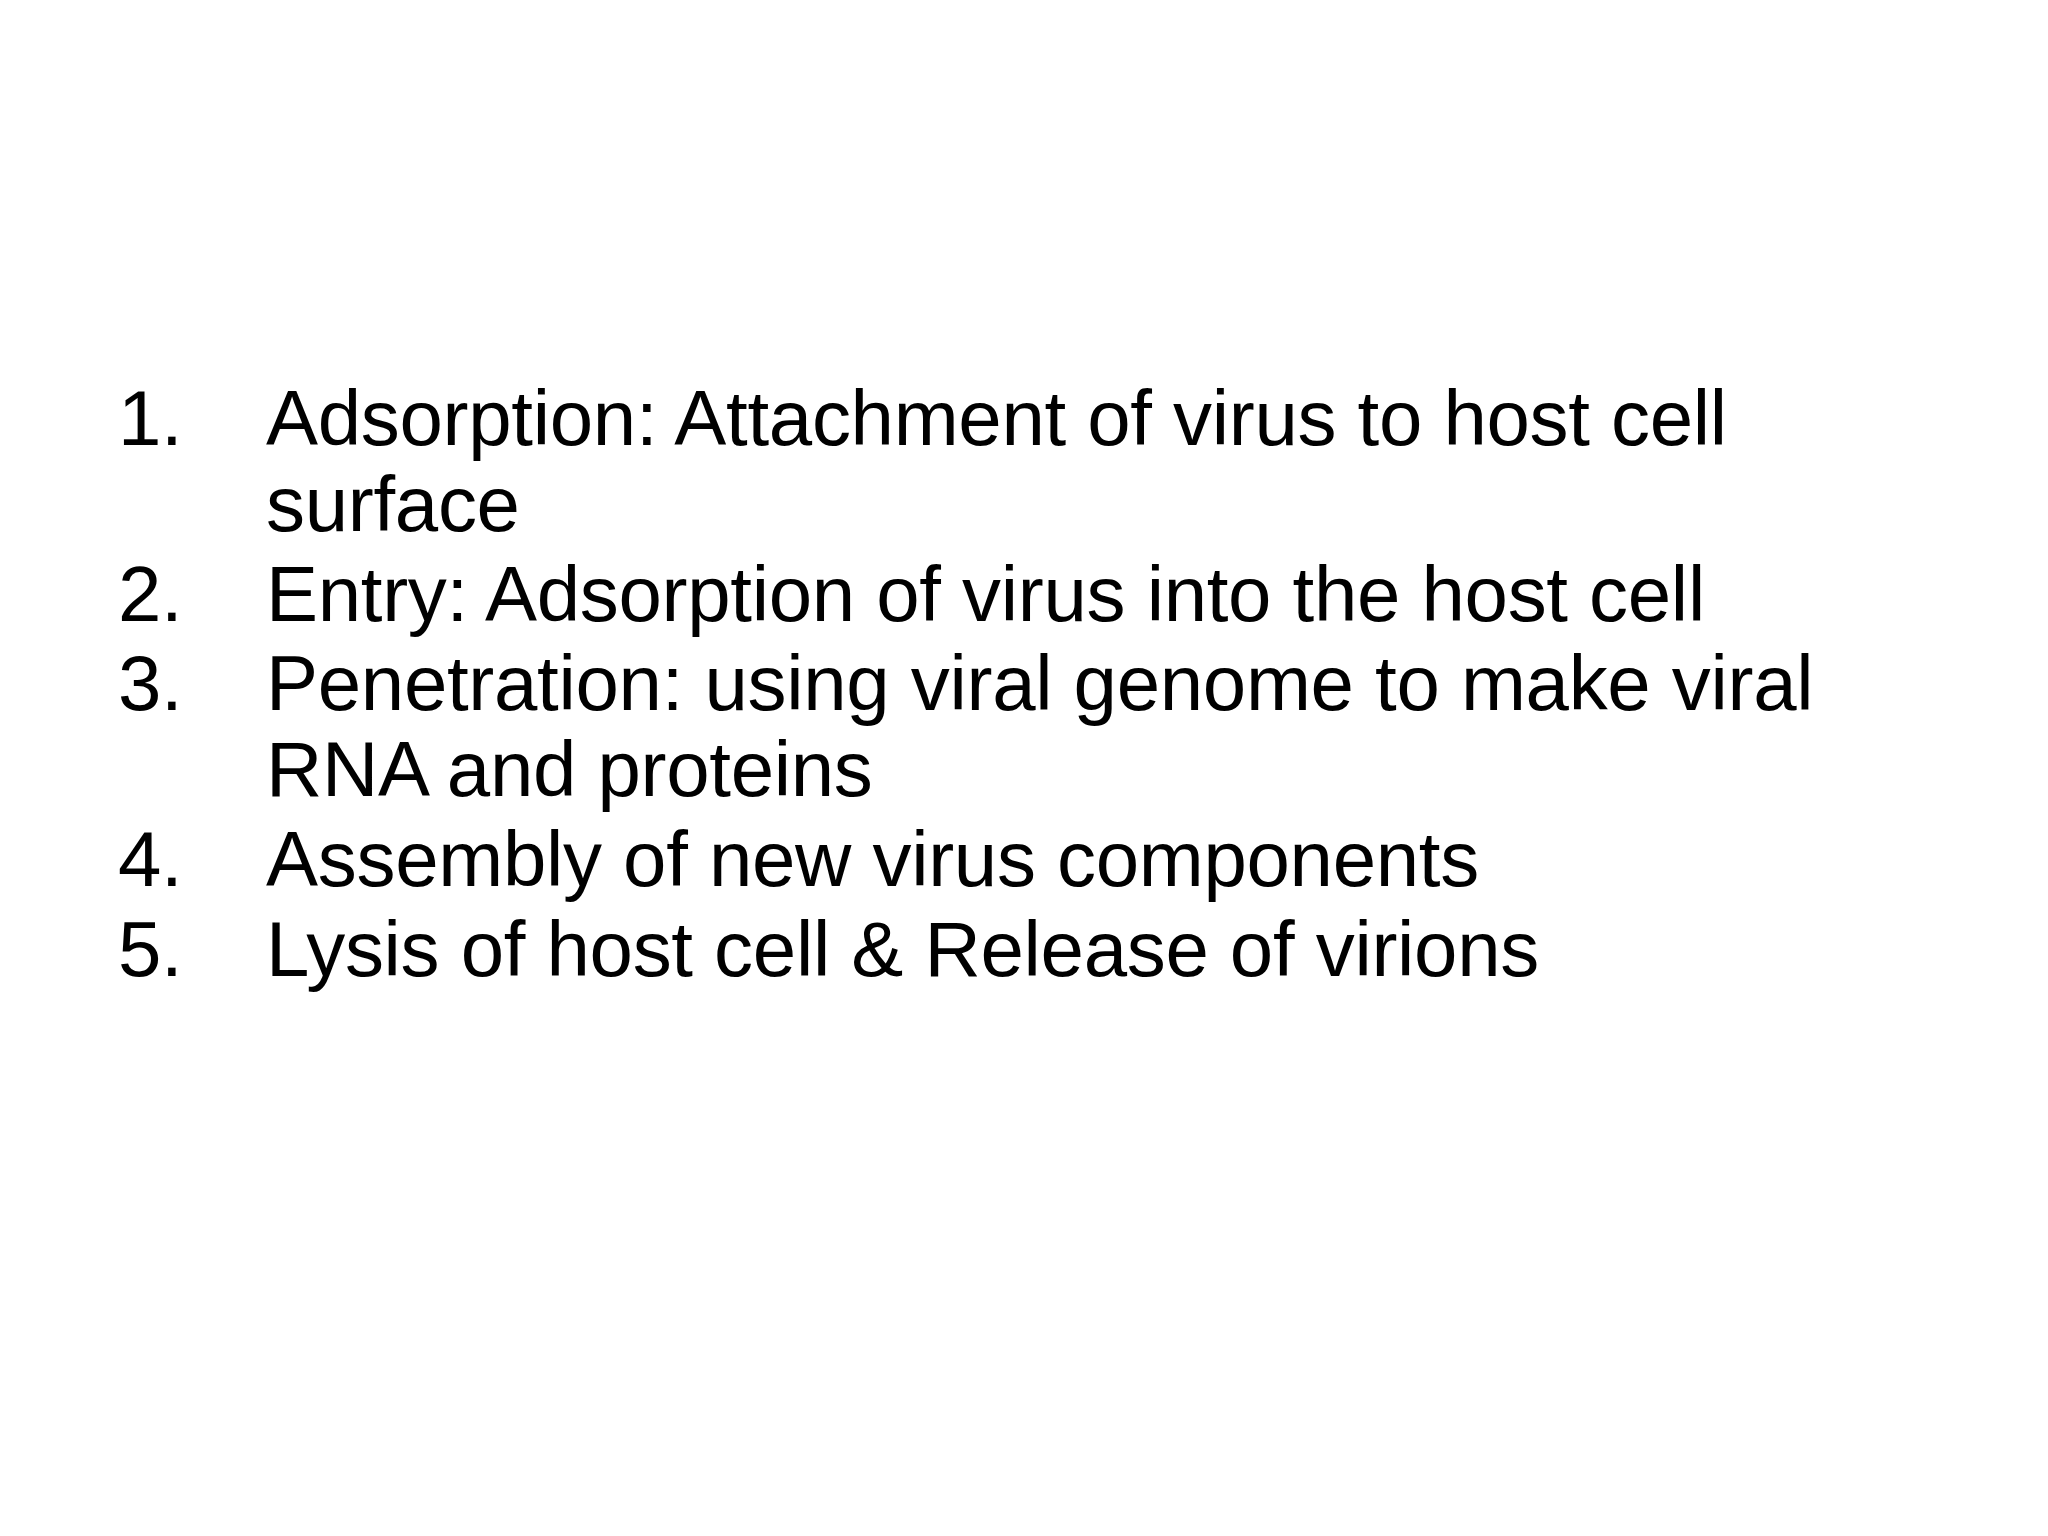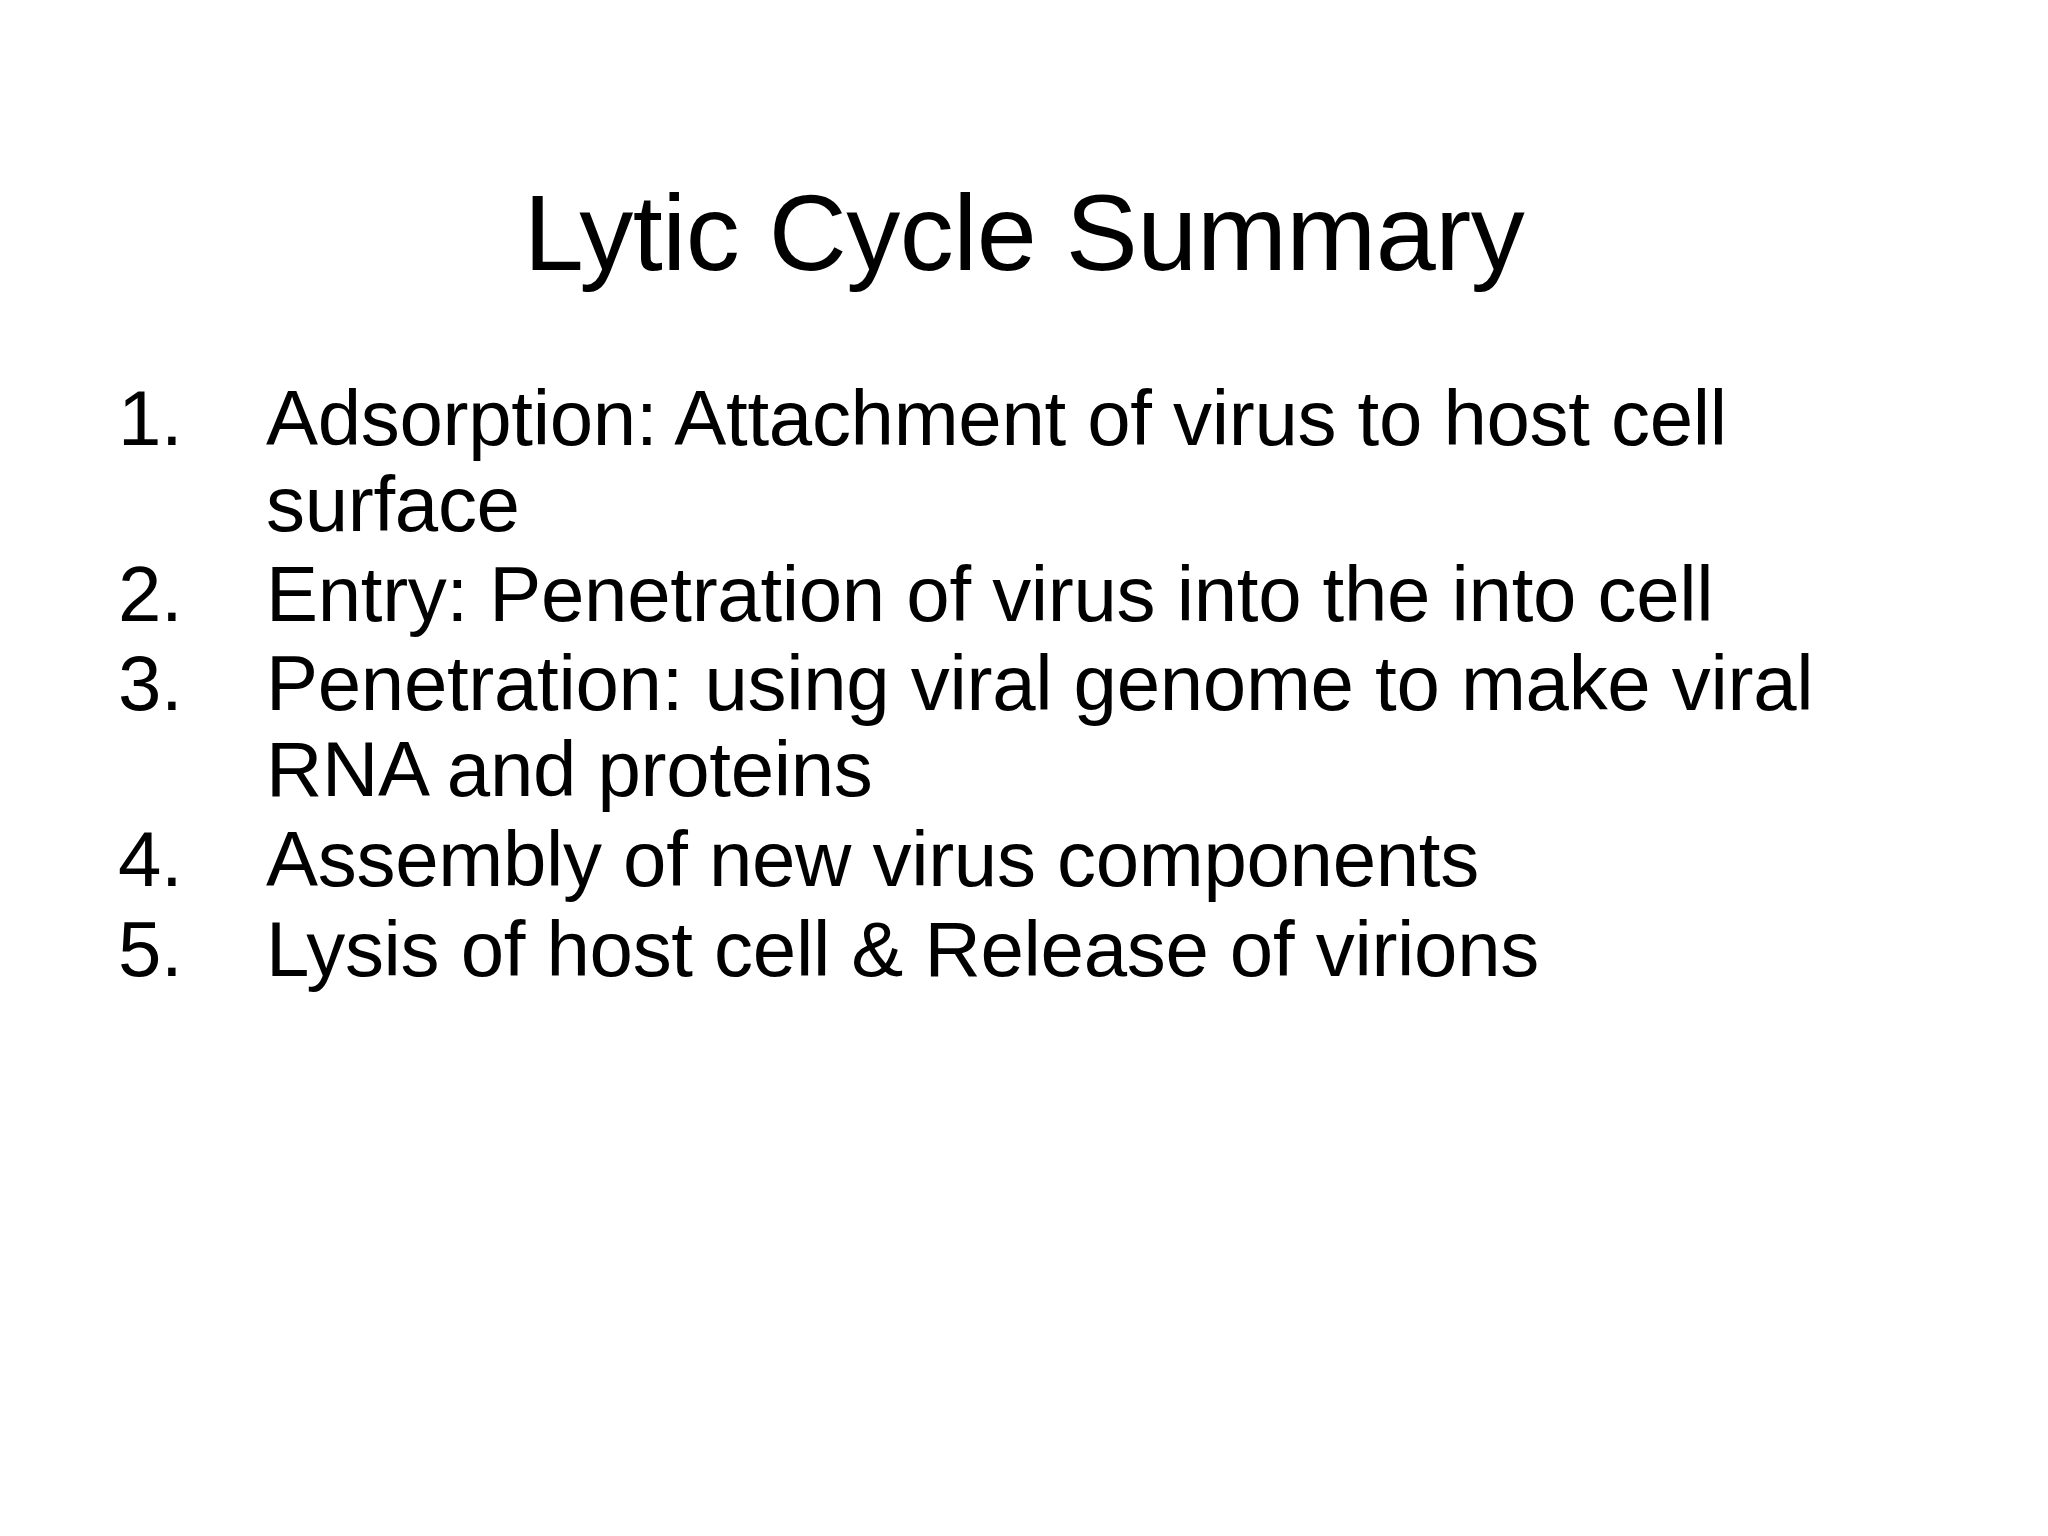--- a/index.html
+++ b/index.html
@@ -63,32 +63,31 @@
   }
   .item-text {
     display: block;
   }
 </style>
 </head>
 <body>
 
 <div class="slide">
 
-  <h1 class="slide-title">Lytic Cycle Summary</h1>
 
   <ol class="body-list">
 
     <li class="list-item">
       <span class="item-number">1.</span>
       <span class="item-text">Adsorption: Attachment of virus to host cell surface</span>
     </li>
 
     <li class="list-item">
       <span class="item-number">2.</span>
-      <span class="item-text">Entry: Penetration of virus into the into cell</span>
+      <span class="item-text">Entry: Adsorption of virus into the host cell</span>
     </li>
 
     <li class="list-item">
       <span class="item-number">3.</span>
       <span class="item-text">Penetration: using viral genome to make viral RNA and proteins</span>
     </li>
 
     <li class="list-item">
       <span class="item-number">4.</span>
       <span class="item-text">Assembly of new virus components</span>

